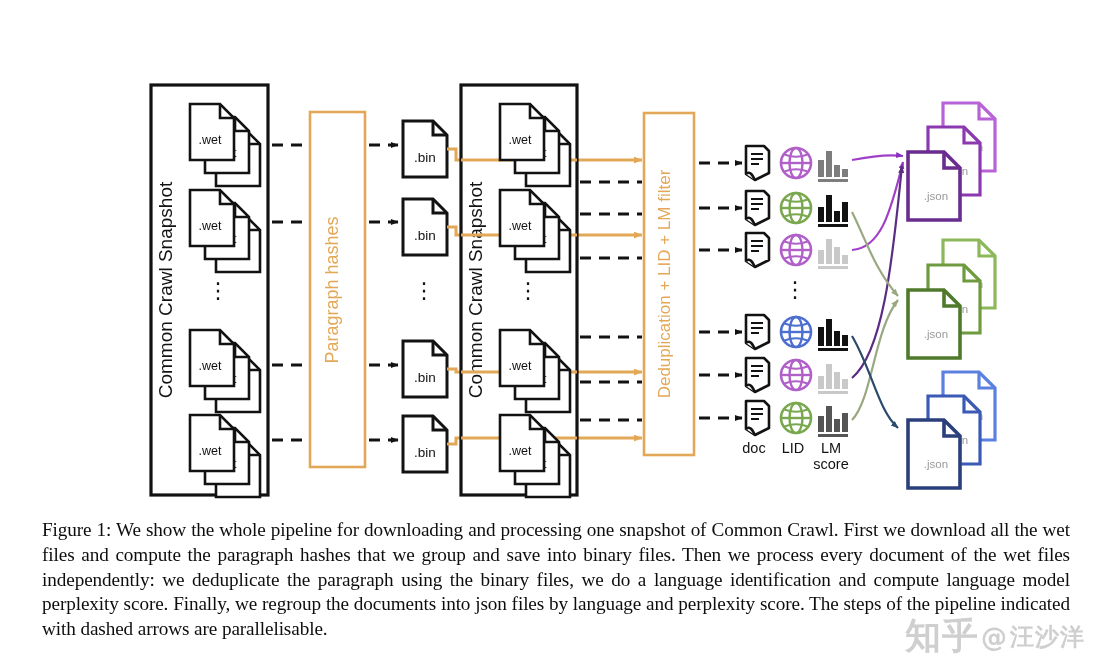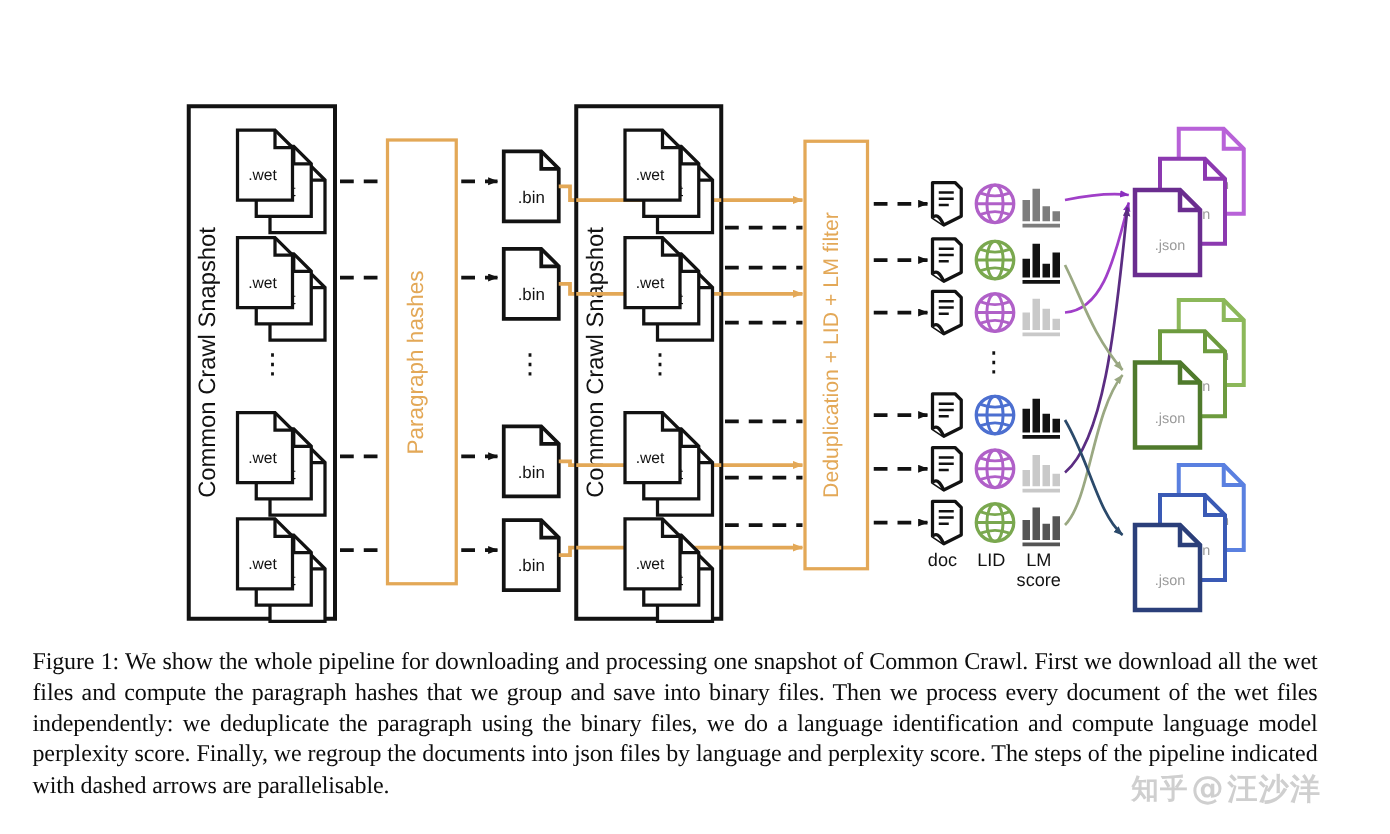--- a/index.html
+++ b/index.html
@@ -23,21 +23,21 @@
   }
   #diagram-svg {
     position: absolute;
     left: 0;
     top: 0;
     width: 1112px;
     height: 510px;
   }
   #caption {
     position: absolute;
-    left: 26px;
+    left: 42px;
     top: 518px;
     width: 1028px;
     font-family: "Liberation Serif", serif;
     font-size: 19.2px;
     line-height: 24.8px;
     color: #0d0d0d;
     text-align: justify;
     text-justify: inter-word;
     letter-spacing: -0.1px;
   }
@@ -50,21 +50,21 @@
     color: #cfcfcf;
     font-family: "DejaVu Sans", sans-serif;
     font-size: 29px;
     font-weight: 700;
     letter-spacing: 1px;
     white-space: nowrap;
     pointer-events: none;
     user-select: none;
   }
   .wm-part { display: inline-block; vertical-align: middle; }
-  .wm-zhihu { font-size: 22px; }
+  .wm-zhihu { font-size: 36px; }
   .wm-at { font-size: 26px; margin: 0 2px; }
   .wm-name { font-size: 24px; }
 </style>
 </head>
 <body>
 
 <div id="figure-root">
 
   <svg id="diagram-svg" viewBox="0 0 1112 510">
     <defs>

